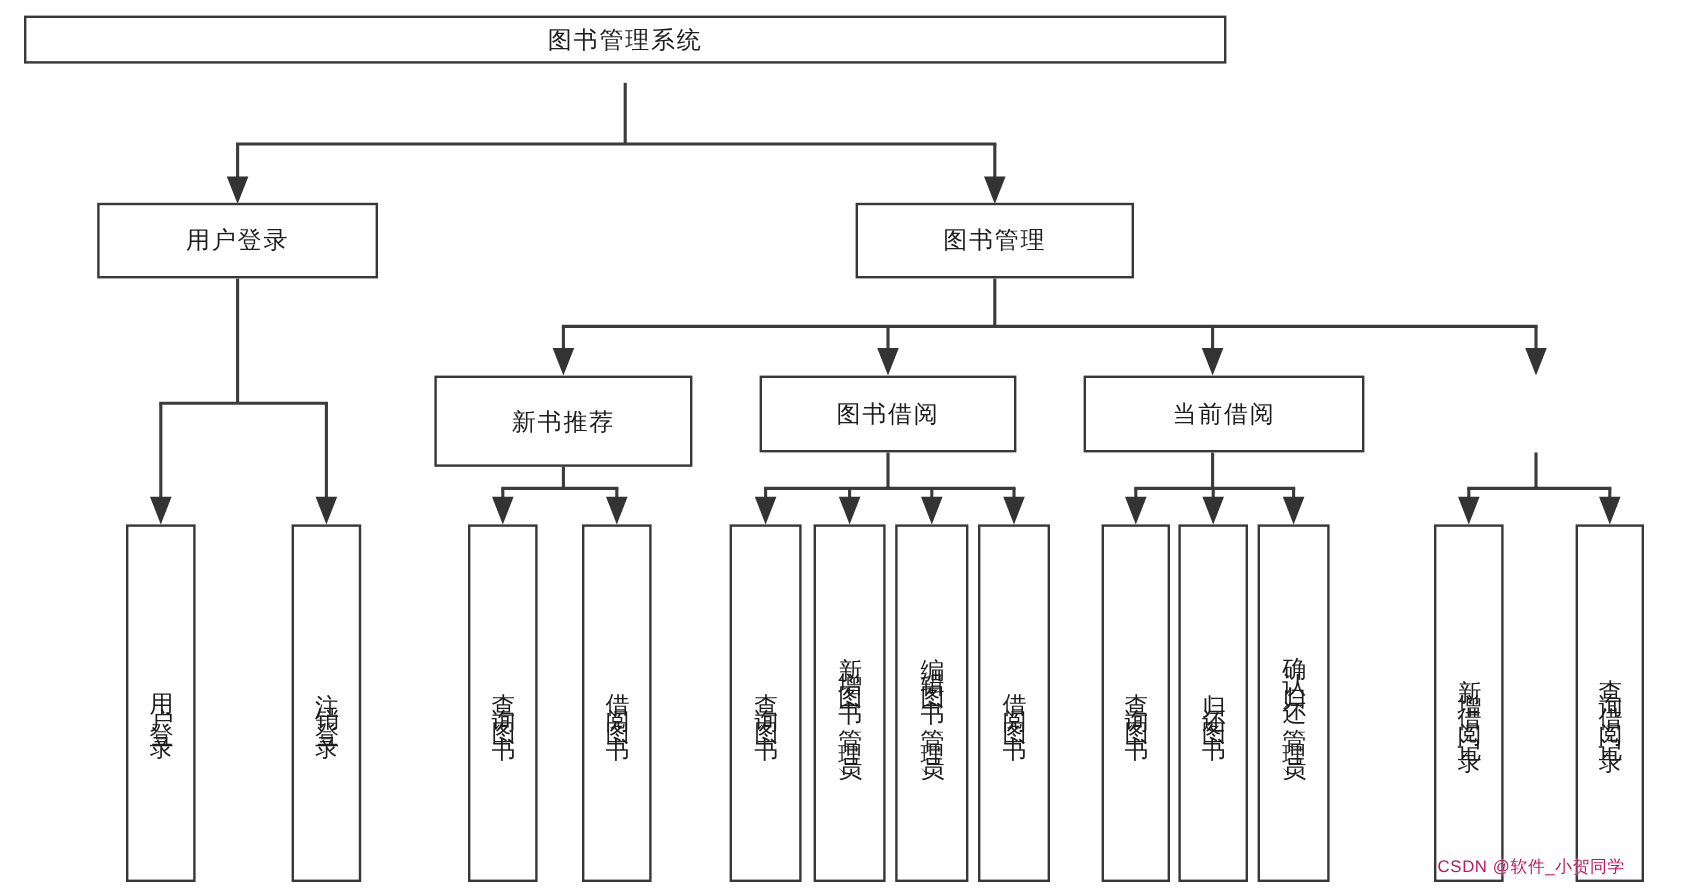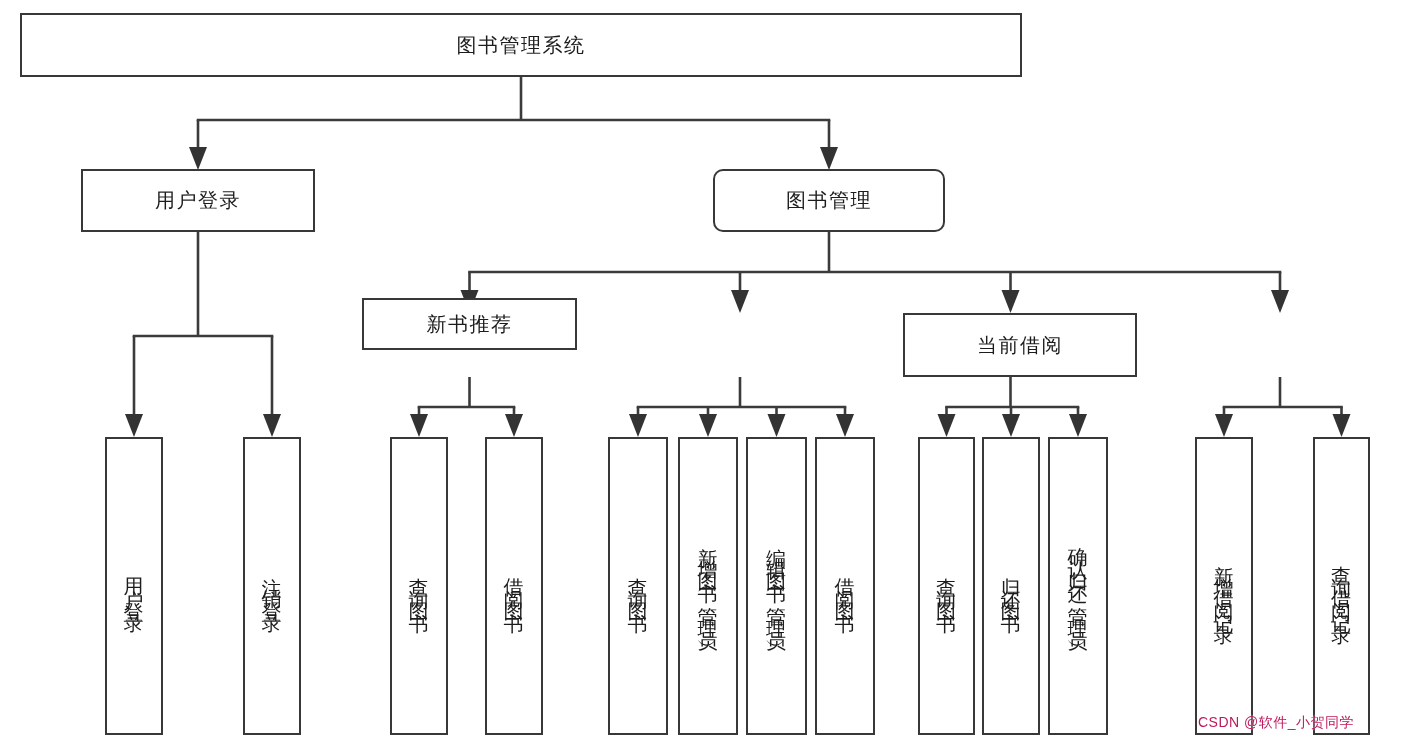--- a/index.html
+++ b/index.html
@@ -20,24 +20,24 @@
     display:flex; align-items:center; justify-content:center;
     color:#1c1c1c; z-index:1;
   }
   .hbox { font-size:20px; letter-spacing:1.5px; white-space:nowrap; }
   .vbox {
     writing-mode:vertical-rl; text-orientation:mixed;
     font-size:20px; letter-spacing:12px; line-height:1.2;
     white-space:nowrap;
   }
   
-  .n-root          { left:20px;  top:13px;  width:1002px; height:64px;font-family:Liberation Mono, monospace; }
+  .n-root          { left:20px;  top:13px;  width:1002px; height:40px;font-family:Liberation Mono, monospace; }
   .n-user-login    { left:81px;  top:169px; width:234px;  height:63px; }
-  .n-book-mgmt     { left:713px; top:169px; width:232px;  height:63px;border-radius:10px; }
-  .n-new-book-rec  { left:362px; top:298px; width:215px;  height:52px;text-align:right; }
+  .n-book-mgmt     { left:713px; top:169px; width:232px;  height:63px; }
+  .n-new-book-rec  { left:362px; top:313px; width:215px;  height:76px;text-align:right; }
   .n-book-borrow   { left:633px; top:313px; width:214px;  height:64px; }
   .n-current-borrow{ left:903px; top:313px; width:234px;  height:64px; }
   .n-borrow-records{ left:1173px;top:313px; width:214px;  height:64px; }
   .n-a1 { left:105px;  top:437px; width:58px; height:298px; }
   .n-a2 { left:243px;  top:437px; width:58px; height:298px; }
   .n-b1 { left:390px;  top:437px; width:58px; height:298px; }
   .n-b2 { left:485px;  top:437px; width:58px; height:298px; }
   .n-c1 { left:608px;  top:437px; width:60px; height:298px; }
   .n-c2 { left:678px;  top:437px; width:60px; height:298px; }
   .n-c3 { left:746px;  top:437px; width:61px; height:298px; }
@@ -126,20 +126,21 @@
         <polygon points="1332.5,414 1350.5,414 1341.5,437" fill="#333333"></polygon>
       </g>
     </svg>
 
   <div class="box hbox n-root">图书管理系统</div>
 
   <div class="box hbox n-user-login">用户登录</div>
   <div class="box hbox n-book-mgmt">图书管理</div>
 
   <div class="box hbox n-new-book-rec">新书推荐</div>
+  <div class="box hbox n-book-borrow">图书借阅</div>
   <div class="box hbox n-current-borrow">当前借阅</div>
 
   <div class="box vbox n-a1">用户登录</div>
   <div class="box vbox n-a2">注销登录</div>
 
   <div class="box vbox n-b1">查询图书</div>
   <div class="box vbox n-b2">借阅图书</div>
 
   <div class="box vbox n-c1">查询图书</div>
   <div class="box vbox n-c2">新增图书（管理员）</div>

